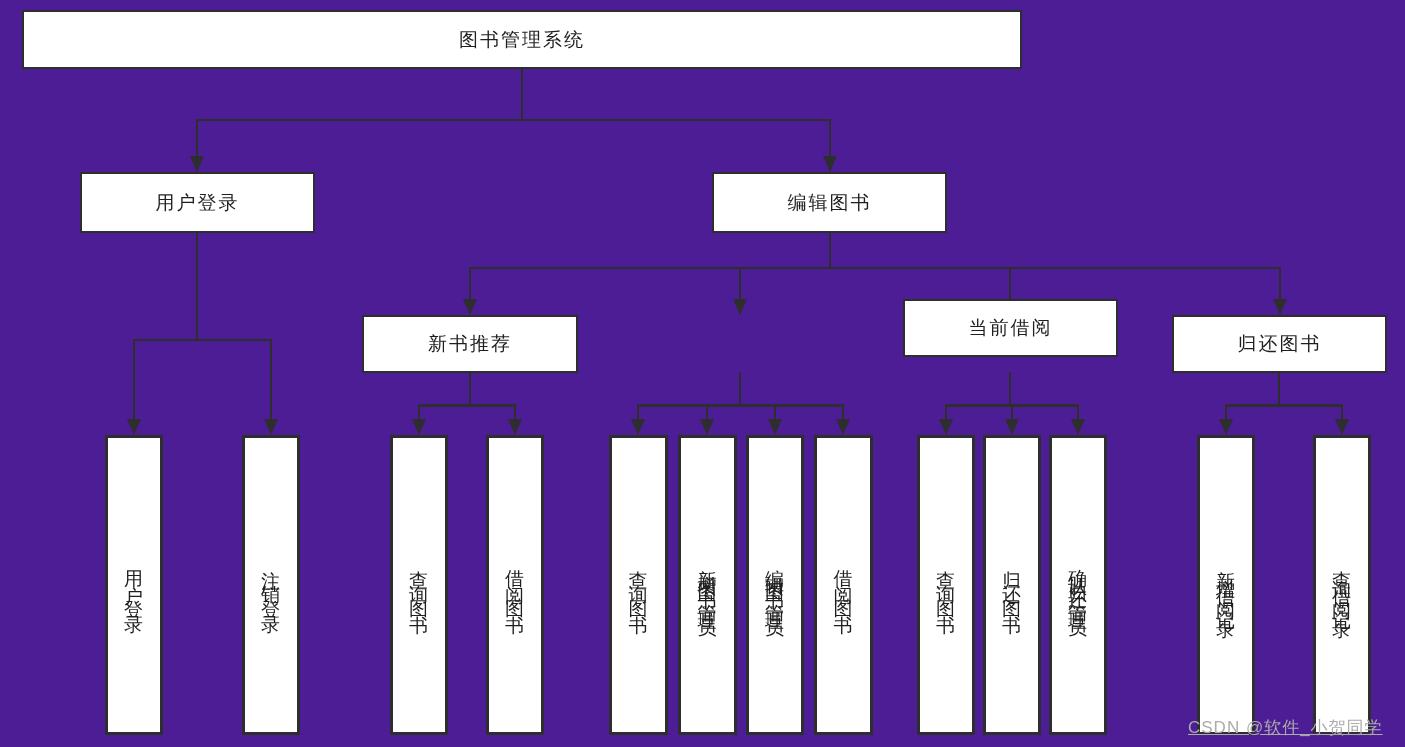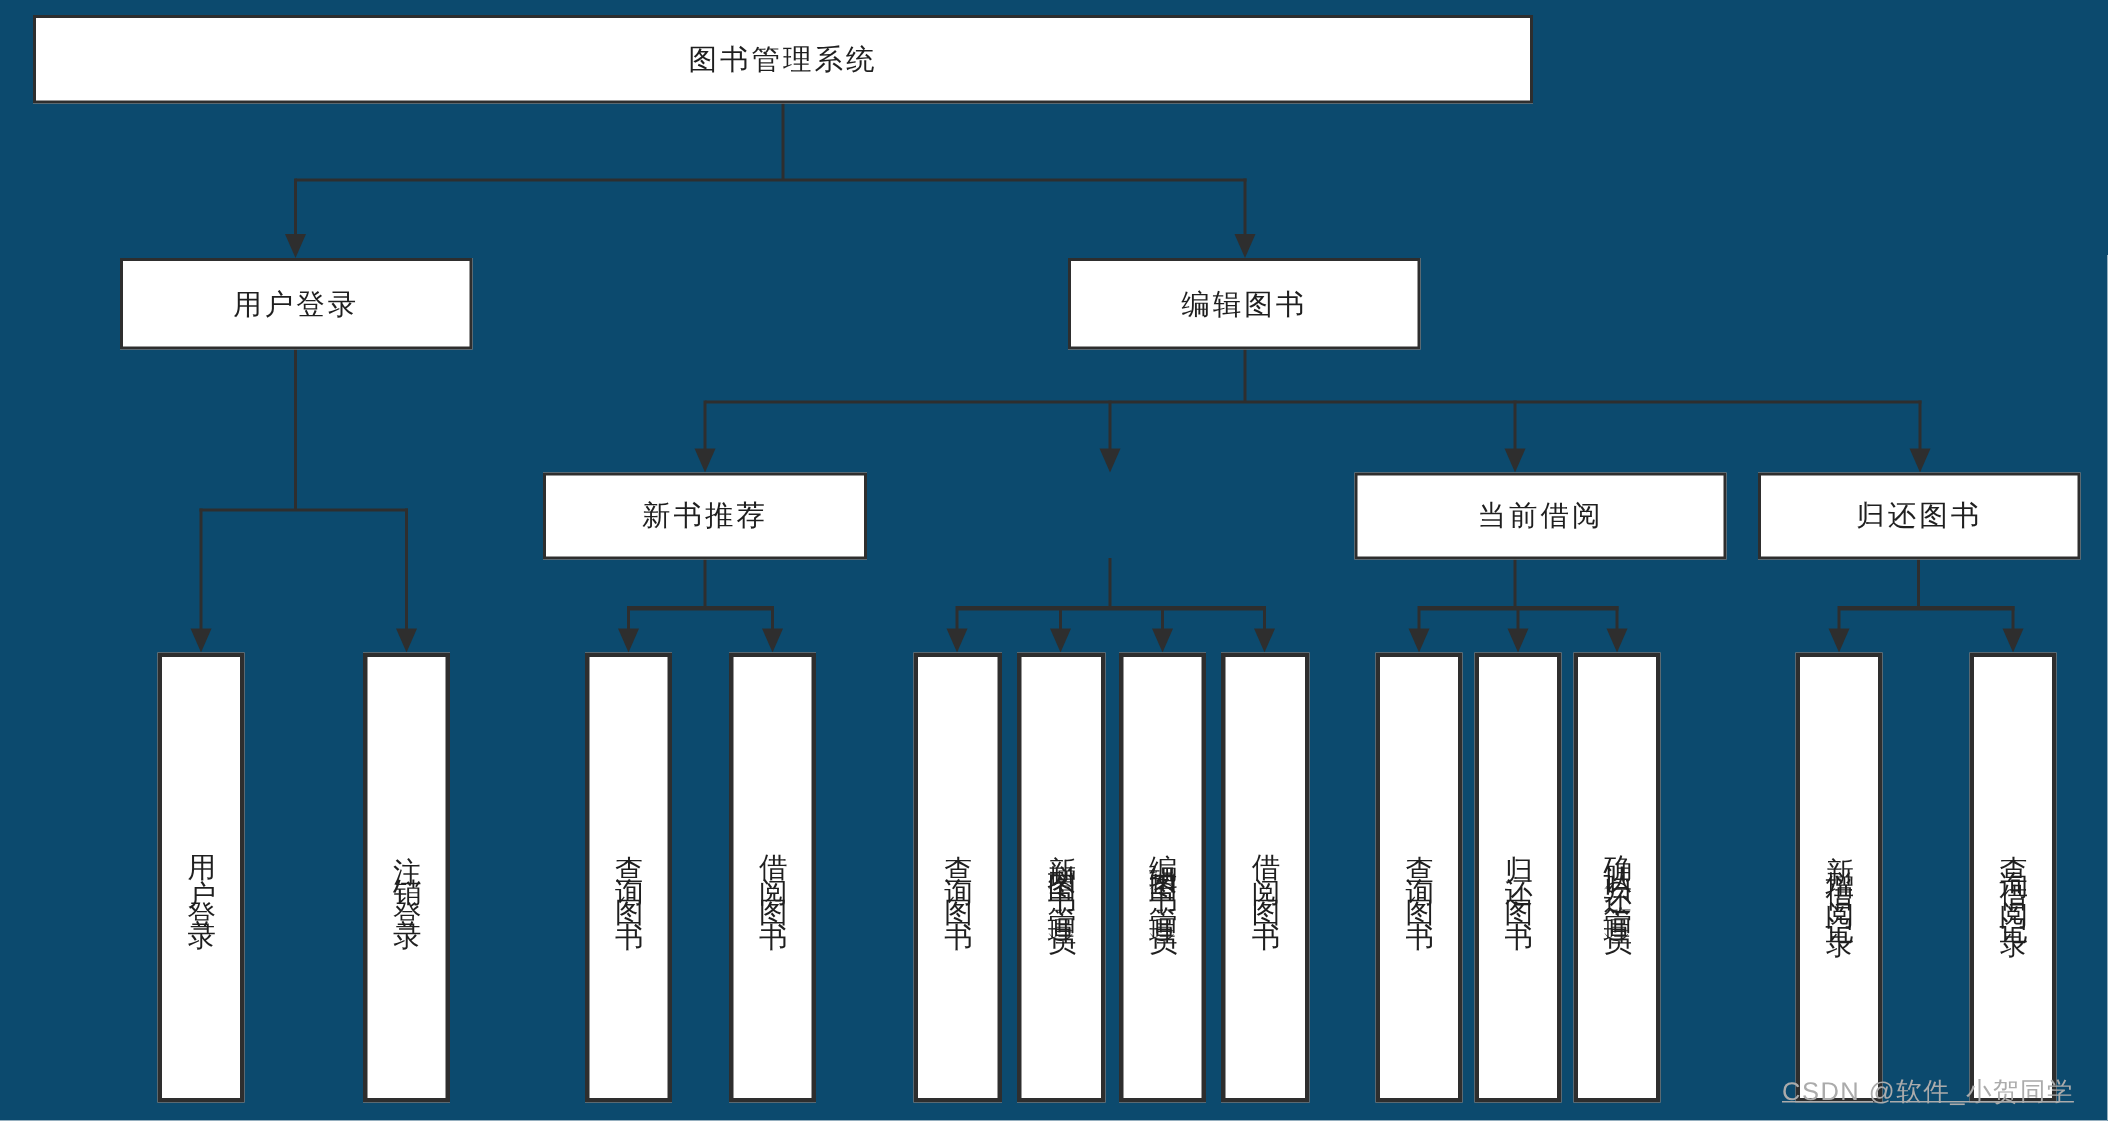--- a/index.html
+++ b/index.html
@@ -1,16 +1,16 @@
 <!DOCTYPE html>
 <html><head>
 <meta charset="utf-8">
 <style>
   html,body{margin:0;padding:0;background:#fff;}
-  .canvas{position:relative;width:1405px;height:747px;background:#0c4a6e;overflow:hidden;
+  .canvas{position:relative;width:1405px;height:747px;background:#4c1d95;overflow:hidden;
           font-family:"Liberation Sans","DejaVu Sans",sans-serif;color:#1f1f1f;}
   .box{position:absolute;background:#fff;border:2px solid #2e2e2e;box-sizing:border-box;
        display:flex;align-items:center;justify-content:center;font-size:19px;letter-spacing:2px;z-index:2;}
   .vbox{border-width:3px;}
   .vlabel{writing-mode:vertical-rl;text-orientation:mixed;font-size:19px;line-height:1;}
   .ls4{letter-spacing:15px;}
   .ls6{letter-spacing:10px;}
   .ls9{letter-spacing:7px;}
   .line{position:absolute;background:#2e2e2e;z-index:1;}
   .arrow{position:absolute;width:0;height:0;border-left:7px solid transparent;
@@ -55,21 +55,21 @@
   <div class="line" style="left:739px;top:267px;width:2px;height:33px;"></div>
   <div class="arrow" style="left:733px;top:299px;"></div>
   <div class="line" style="left:1009px;top:267px;width:2px;height:33px;"></div>
   <div class="arrow" style="left:1003px;top:299px;"></div>
   <div class="line" style="left:1279px;top:267px;width:2px;height:33px;"></div>
   <div class="arrow" style="left:1273px;top:299px;"></div>
 
   <div class="box" style="left:362px;top:315px;width:216px;height:58px;">
     <span>新书推荐</span>
   </div>
-  <div class="box" style="left:903px;top:315px;width:248px;height:58px;">
+  <div class="box" style="left:903px;top:299px;width:215px;height:58px;">
     <span>当前借阅</span>
   </div>
   <div class="box" style="left:1172px;top:315px;width:215px;height:58px;">
     <span>归还图书</span>
   </div>
 
   <div class="line" style="left:469px;top:372px;width:2px;height:33px;"></div>
   <div class="line" style="left:419px;top:404px;width:97px;height:3px;"></div>
   <div class="line" style="left:418px;top:404px;width:2px;height:16px;"></div>
   <div class="arrow" style="left:412px;top:419px;"></div>

